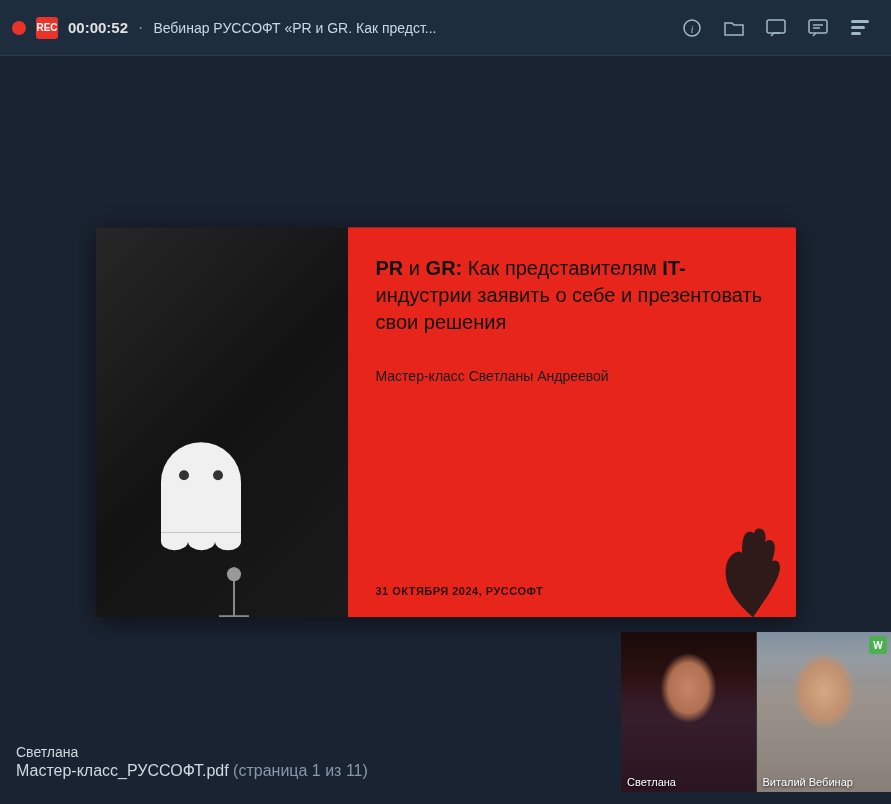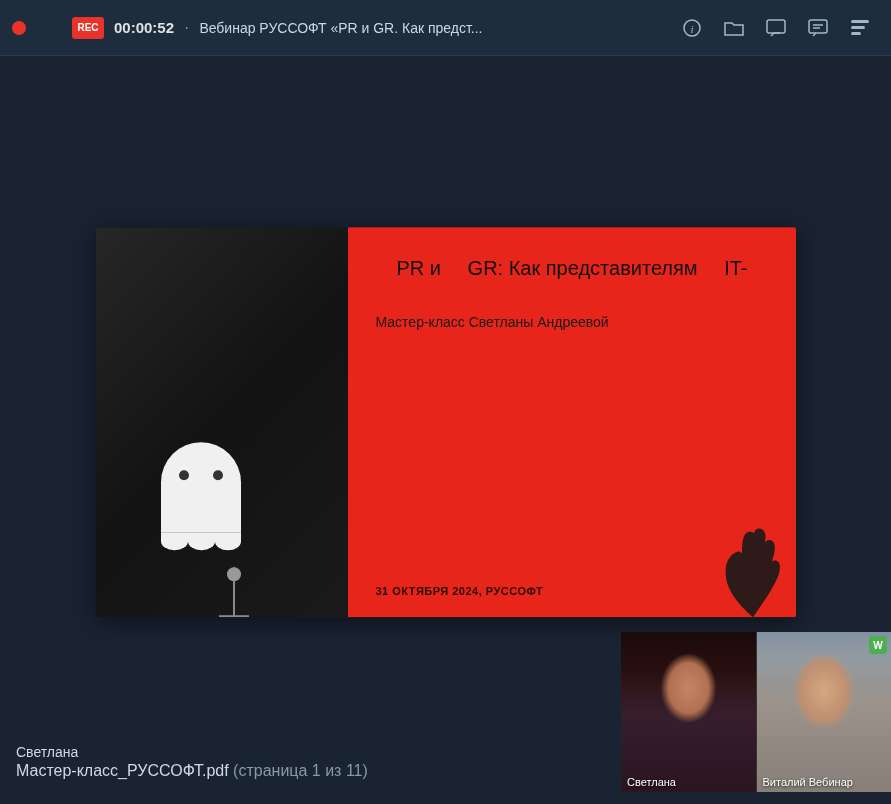--- a/index.html
+++ b/index.html
@@ -27,32 +27,31 @@
 
     .rec-dot {
       width: 14px;
       height: 14px;
       border-radius: 50%;
       background: #e8322a;
       flex-shrink: 0;
     }
 
     .rec-badge {
-      width: 32px;
+      width: 22px;
       height: 22px;
       border-radius: 3px;
       background: #e8322a;
       display: flex;
       align-items: center;
       justify-content: center;
       color: white;
       font-size: 10px;
       font-weight: bold;
       flex-shrink: 0;
-      margin-left: 36px;
     }
 
     .timer {
       color: #e0e0e0;
       font-size: 15px;
       font-weight: 700;
       flex-shrink: 0;
     }
 
     .dot-sep {
@@ -237,21 +236,21 @@
       flex-direction: column;
       justify-content: space-between;
     }
 
     .slide-title {
       font-size: 20px;
       line-height: 1.35;
       color: #111;
     }
 
-    .slide-title .bold { font-weight: 400; margin-left: 21px; }
+    .slide-title .bold { font-weight: 700; }
 
     .slide-subtitle {
       font-size: 14px;
       color: #1a1a1a;
       margin-top: 32px;
       font-weight: 500;
     }
 
     .slide-date {
       font-size: 11px;
@@ -440,21 +439,21 @@
             <div class="ghost-bump"></div>
           </div>
         </div>
 
         <div class="mic-stand" style="position:absolute;bottom:0;left:55%;z-index:3;"></div>
       </div>
 
       <div class="slide-right">
         <div>
           <div class="slide-title">
-            <span class="bold">PR</span><span> и </span><span class="bold">GR:</span><span> Как представителям </span><span class="bold">IT-</span><br>
+            <span class="bold">PR</span><span> и </span><span class="bold">GR:</span><span> Как представителям </span><span class="bold">IT-</span><br><span>индустрии заявить о себе и презентовать свои решения</span>
           </div>
           <div class="slide-subtitle">Мастер-класс Светланы Андреевой</div>
         </div>
 
         <svg class="hand-silhouette" viewBox="0 0 70 90" xmlns="http://www.w3.org/2000/svg">
           <path d="M35 90 C35 90 10 70 8 50 C6 35 12 28 18 25 C20 24 22 24 24 26 C24 20 24 10 28 6 C30 4 34 4 36 6 C37 2 40 0 44 2 C48 4 48 10 47 15 C50 12 54 12 56 16 C58 20 56 28 54 34 C58 32 62 34 62 40 C62 48 56 58 50 68 Z" fill="#1a1a1a"></path>
         </svg>
 
         <div class="slide-date">31 ОКТЯБРЯ 2024, РУССОФТ</div>
       </div>

